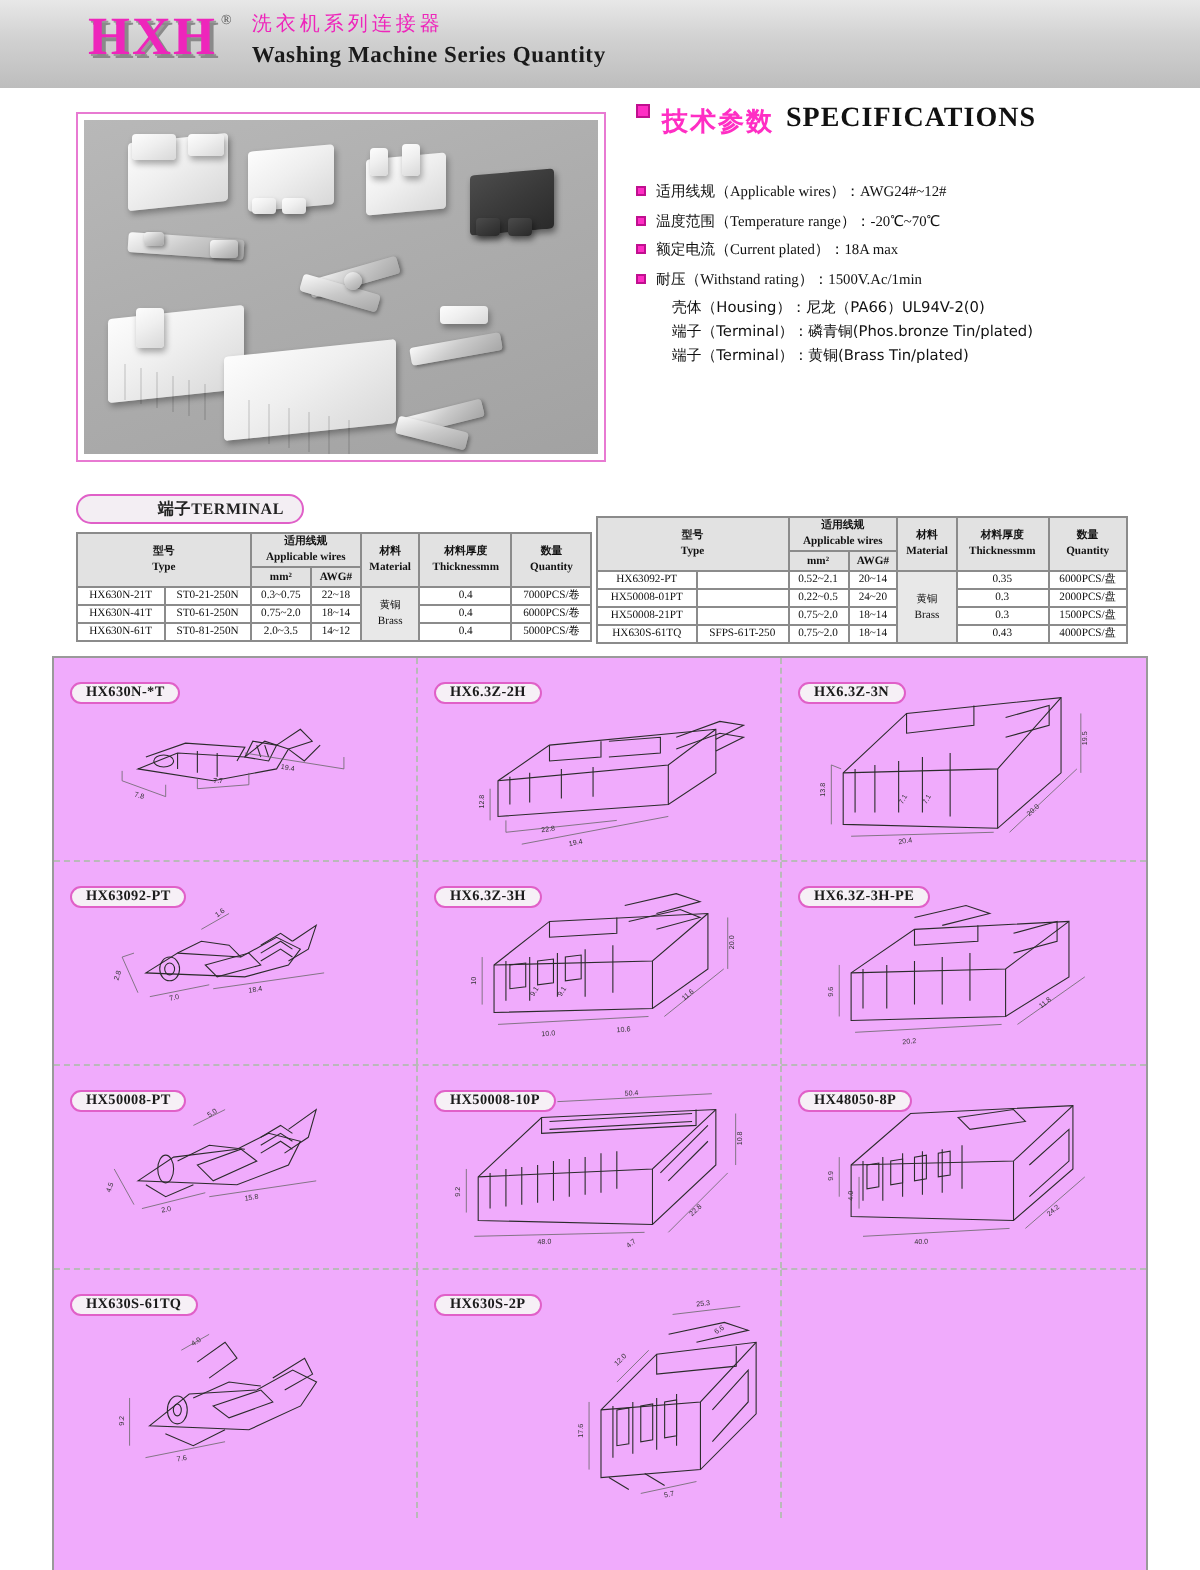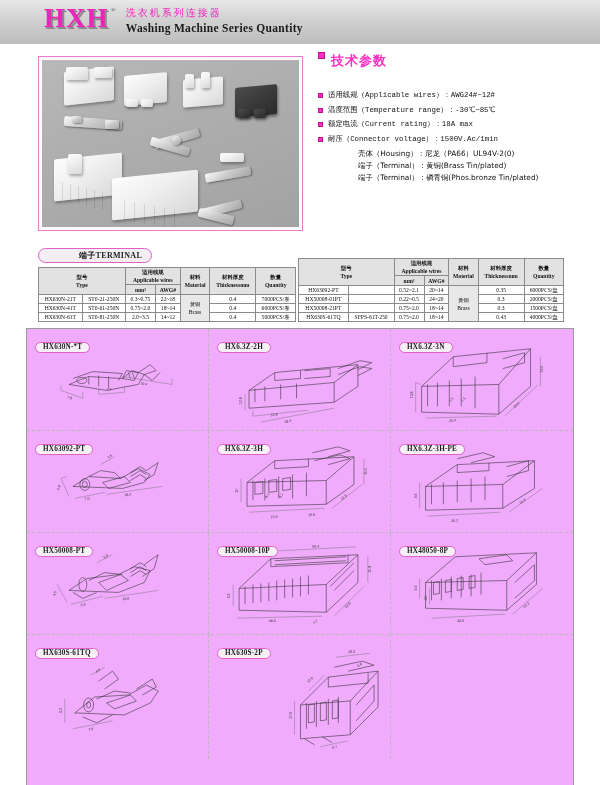--- a/index.html
+++ b/index.html
@@ -80,26 +80,26 @@
     font-family: "Liberation Serif", serif;
     font-size: 14px; font-weight: bold; color: #111; letter-spacing: .5px;
   }
   .spec-list { list-style: none; }
   .spec-list li {
     display: flex; align-items: flex-start; gap: 5px;
     margin-bottom: 3.5px; line-height: 11px;
   }
   .spec-list li .sq.sm { margin-top: 3px; }
   .spec-txt {
-    font-family: Liberation Mono, monospace;
+    font-family: Liberation Serif, serif;
     font-size: 7.4px; color: #111; white-space: nowrap;
   }
   .sub-line {
     font-family: "DejaVu Sans", sans-serif;
-    font-size: 7.4px; color: #111; margin-left: 40px;
+    font-size: 7.4px; color: #111; margin-left: 18px;
     line-height: 12px; white-space: nowrap;
   }
 
   
   .tables-wrap { position: relative; height: 80px; }
   .pill {
     display: inline-block;
     border: 1.2px solid #e060c8; border-radius: 9px;
     padding: 1px 9px; background: #f3eef3;
     font-family: "Liberation Serif", serif;
@@ -207,42 +207,43 @@
       <div class="ridge" style="left:132px;top:150px;height:20px;"></div>
       <div class="cn m" style="left:160px;top:144px;width:40px;height:9px;transform:rotate(-14deg);"></div>
       <div class="cn m" style="left:156px;top:152px;width:36px;height:9px;transform:rotate(14deg);"></div>
     </div>
   </div>
 
   <div class="spec-block">
     <div class="spec-title-row">
       <span class="sq"></span>
       <span class="spec-cn-title">技术参数</span>
+      <span class="spec-en-title">SPECIFICATIONS</span>
     </div>
     <ul class="spec-list">
       <li>
           <span class="sq sm"></span>
           <span class="spec-txt">适用线规（Applicable wires）：AWG24#~12#</span>
         </li>
       <li>
           <span class="sq sm"></span>
-          <span class="spec-txt">温度范围（Temperature range）：-30℃~85℃</span>
+          <span class="spec-txt">温度范围（Temperature range）：-20℃~70℃</span>
         </li>
       <li>
           <span class="sq sm"></span>
-          <span class="spec-txt">额定电流（Current rating）：18A max</span>
+          <span class="spec-txt">额定电流（Current plated）：18A max</span>
         </li>
       <li>
           <span class="sq sm"></span>
-          <span class="spec-txt">耐压（Connector voltage）：1500V.Ac/1min</span>
+          <span class="spec-txt">耐压（Withstand rating）：1500V.Ac/1min</span>
         </li>
     </ul>
     <div class="sub-line">壳体（Housing）：尼龙（PA66）UL94V-2(0)</div>
+    <div class="sub-line">端子（Terminal）：磷青铜(Phos.bronze Tin/plated)</div>
     <div class="sub-line">端子（Terminal）：黄铜(Brass Tin/plated)</div>
-    <div class="sub-line">端子（Terminal）：磷青铜(Phos.bronze Tin/plated)</div>
   </div>
 </div>
 
 <div class="tables-wrap">
 
   <div class="tbl-left">
     <span class="pill"><span class="cn-part">端子</span><span>TERMINAL</span></span>
     <table class="spec-tbl">
       <tbody>
           <tr>

